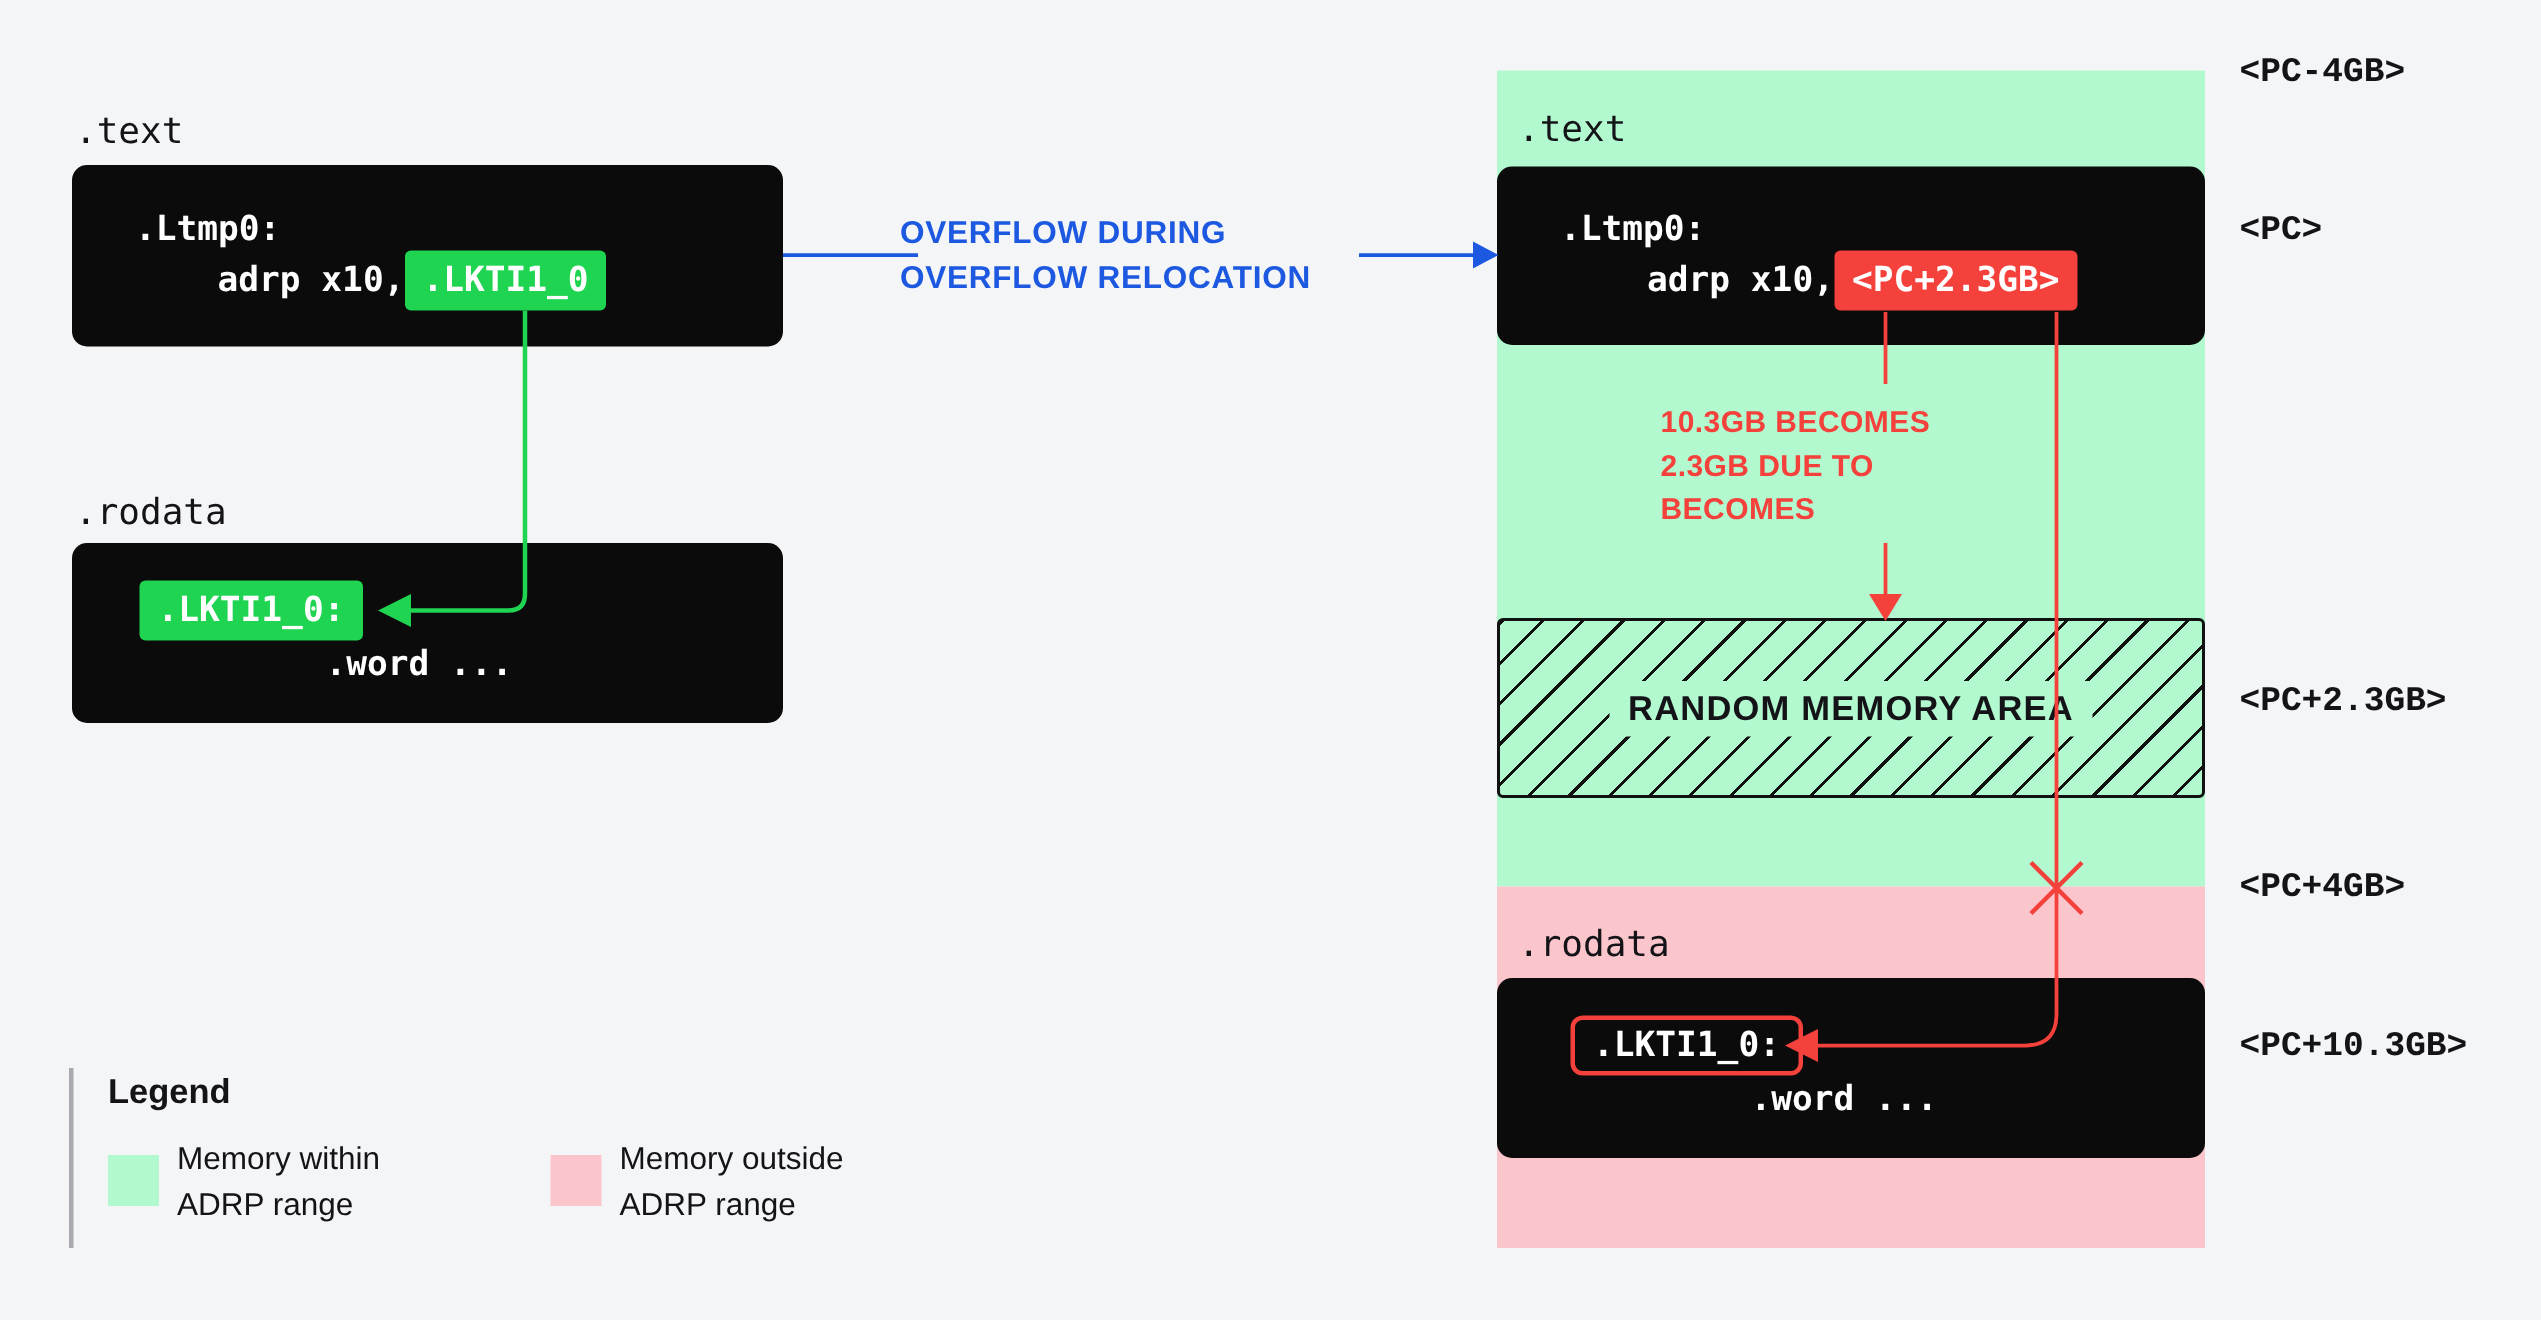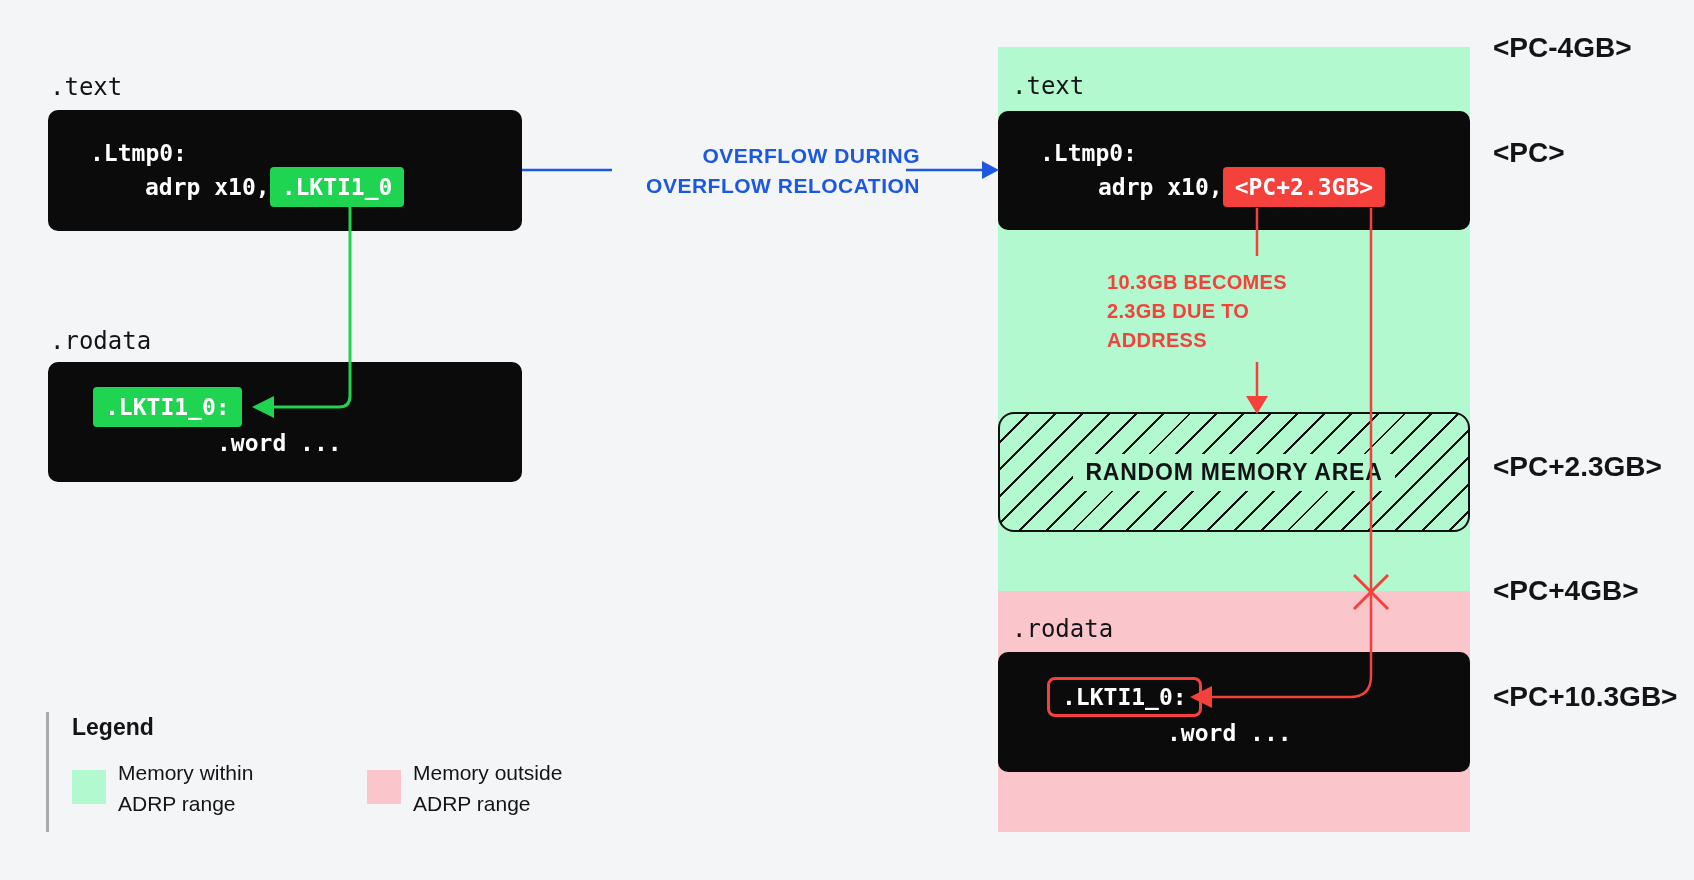--- a/index.html
+++ b/index.html
@@ -20,31 +20,31 @@
   .code-row{position:absolute;display:flex;align-items:center;gap:0;height:40px}
   .code-row .code-inline{font-family:"DejaVu Sans Mono",monospace;font-weight:bold;
     font-size:23px;color:#fff;white-space:pre}
   .badge{display:inline-flex;align-items:center;height:40px;padding:0 12px;border-radius:4px;
     font-family:"DejaVu Sans Mono",monospace;font-weight:bold;font-size:23px;color:#fff;white-space:pre}
   .badge-green{background:var(--badge-green)}
   .badge-red{background:var(--red)}
   .badge-outline-red{position:absolute;display:inline-flex;align-items:center;height:40px;
     padding:0 12px;border-radius:8px;border:3px solid var(--red);color:#fff;
     font-family:"DejaVu Sans Mono",monospace;font-weight:bold;font-size:23px;white-space:pre}
-  .blue-label{position:absolute;left:600px;top:141px;width:320px;text-align:right;
+  .blue-label{position:absolute;left:600px;top:141px;width:320px;text-align:left;
     color:var(--blue);font-weight:bold;font-size:21px;line-height:30px;letter-spacing:.5px;z-index:6}
   .red-note{position:absolute;left:1107px;top:268px;width:300px;
     color:var(--red);font-weight:bold;font-size:20px;line-height:29px;letter-spacing:.3px;z-index:6}
   .hatch-box{position:absolute;left:998px;top:412px;width:472px;height:120px;z-index:5;
-    border:2px solid #111;border-radius:16px;display:flex;align-items:center;justify-content:center;
+    border:2px solid #111;border-radius:4px;display:flex;align-items:center;justify-content:center;
     background:repeating-linear-gradient(135deg,#111 0 2px,transparent 2px 19px)}
   .hatch-label{background:var(--green-zone);padding:5px 12px;font-weight:bold;font-size:23px;
     letter-spacing:.8px;color:var(--ink)}
-  .addr{position:absolute;left:1493px;font-family:Liberation Sans, sans-serif;font-weight:bold;
-    font-size:28px;line-height:28px;color:var(--ink);white-space:pre}
+  .addr{position:absolute;left:1493px;font-family:Liberation Mono, monospace;font-weight:bold;
+    font-size:23px;line-height:28px;color:var(--ink);white-space:pre}
   .legend-rule{position:absolute;left:46px;top:712px;width:3px;height:120px;background:var(--legend-line)}
   .legend-title{position:absolute;left:72px;top:714px;font-weight:bold;font-size:23px;color:var(--ink)}
   .swatch{position:absolute;top:770px;width:34px;height:34px}
   .swatch-green{left:72px;background:var(--green-zone)}
   .swatch-pink{left:367px;background:var(--pink-zone)}
   .legend-text{position:absolute;top:757px;font-size:21px;line-height:31px;color:var(--ink)}
   .connectors{position:absolute;left:0;top:0;z-index:40;pointer-events:none}
 </style>
 </head>
 <body>
@@ -82,21 +82,21 @@
     <div class="code-text" style="left:42px;top:29px">.Ltmp0:</div>
     <div class="code-row" style="left:100px;top:56px">
       <span class="code-inline">adrp x10,</span>
       <span class="badge badge-red">&lt;PC+2.3GB&gt;</span>
     </div>
   </div>
 
   <div class="red-note">
     <div>10.3GB BECOMES</div>
     <div>2.3GB DUE TO</div>
-    <div>ADDRESS</div>
+    <div>BECOMES</div>
   </div>
 
   <div class="hatch-box">
     <span class="hatch-label">RANDOM MEMORY AREA</span>
   </div>
 
   <div class="sec-label" style="left:1012px;top:616px">.rodata</div>
 
   <div class="code-box" style="left:998px;top:652px;width:472px;height:120px">
     <span class="badge-outline-red" style="left:49px;top:25px">.LKTI1_0:</span>

